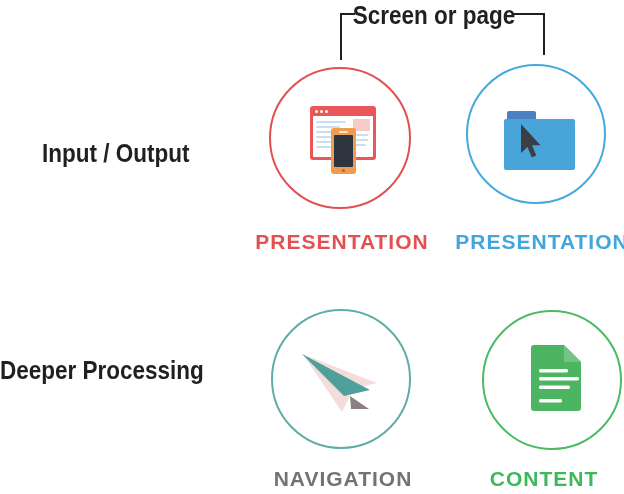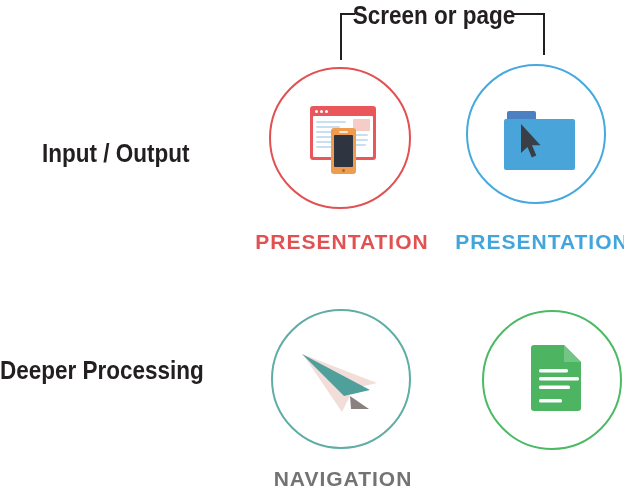--- a/index.html
+++ b/index.html
@@ -118,14 +118,15 @@
       <rect x="8" y="24" width="29" height="3.5" rx="1.5" fill="#ffffff"></rect>
       <rect x="8" y="32" width="40" height="3.5" rx="1.5" fill="#ffffff"></rect>
       <rect x="8" y="40.5" width="31" height="3.5" rx="1.5" fill="#ffffff"></rect>
       <rect x="8" y="54" width="23" height="3.5" rx="1.5" fill="#ffffff"></rect>
     </svg>
   </div>
 
   <div class="cat-label l-pres">PRESENTATION</div>
   <div class="cat-label l-inter">PRESENTATION</div>
   <div class="cat-label l-nav">NAVIGATION</div>
+  <div class="cat-label l-cont">CONTENT</div>
 
 </div>
 
 </body></html>

